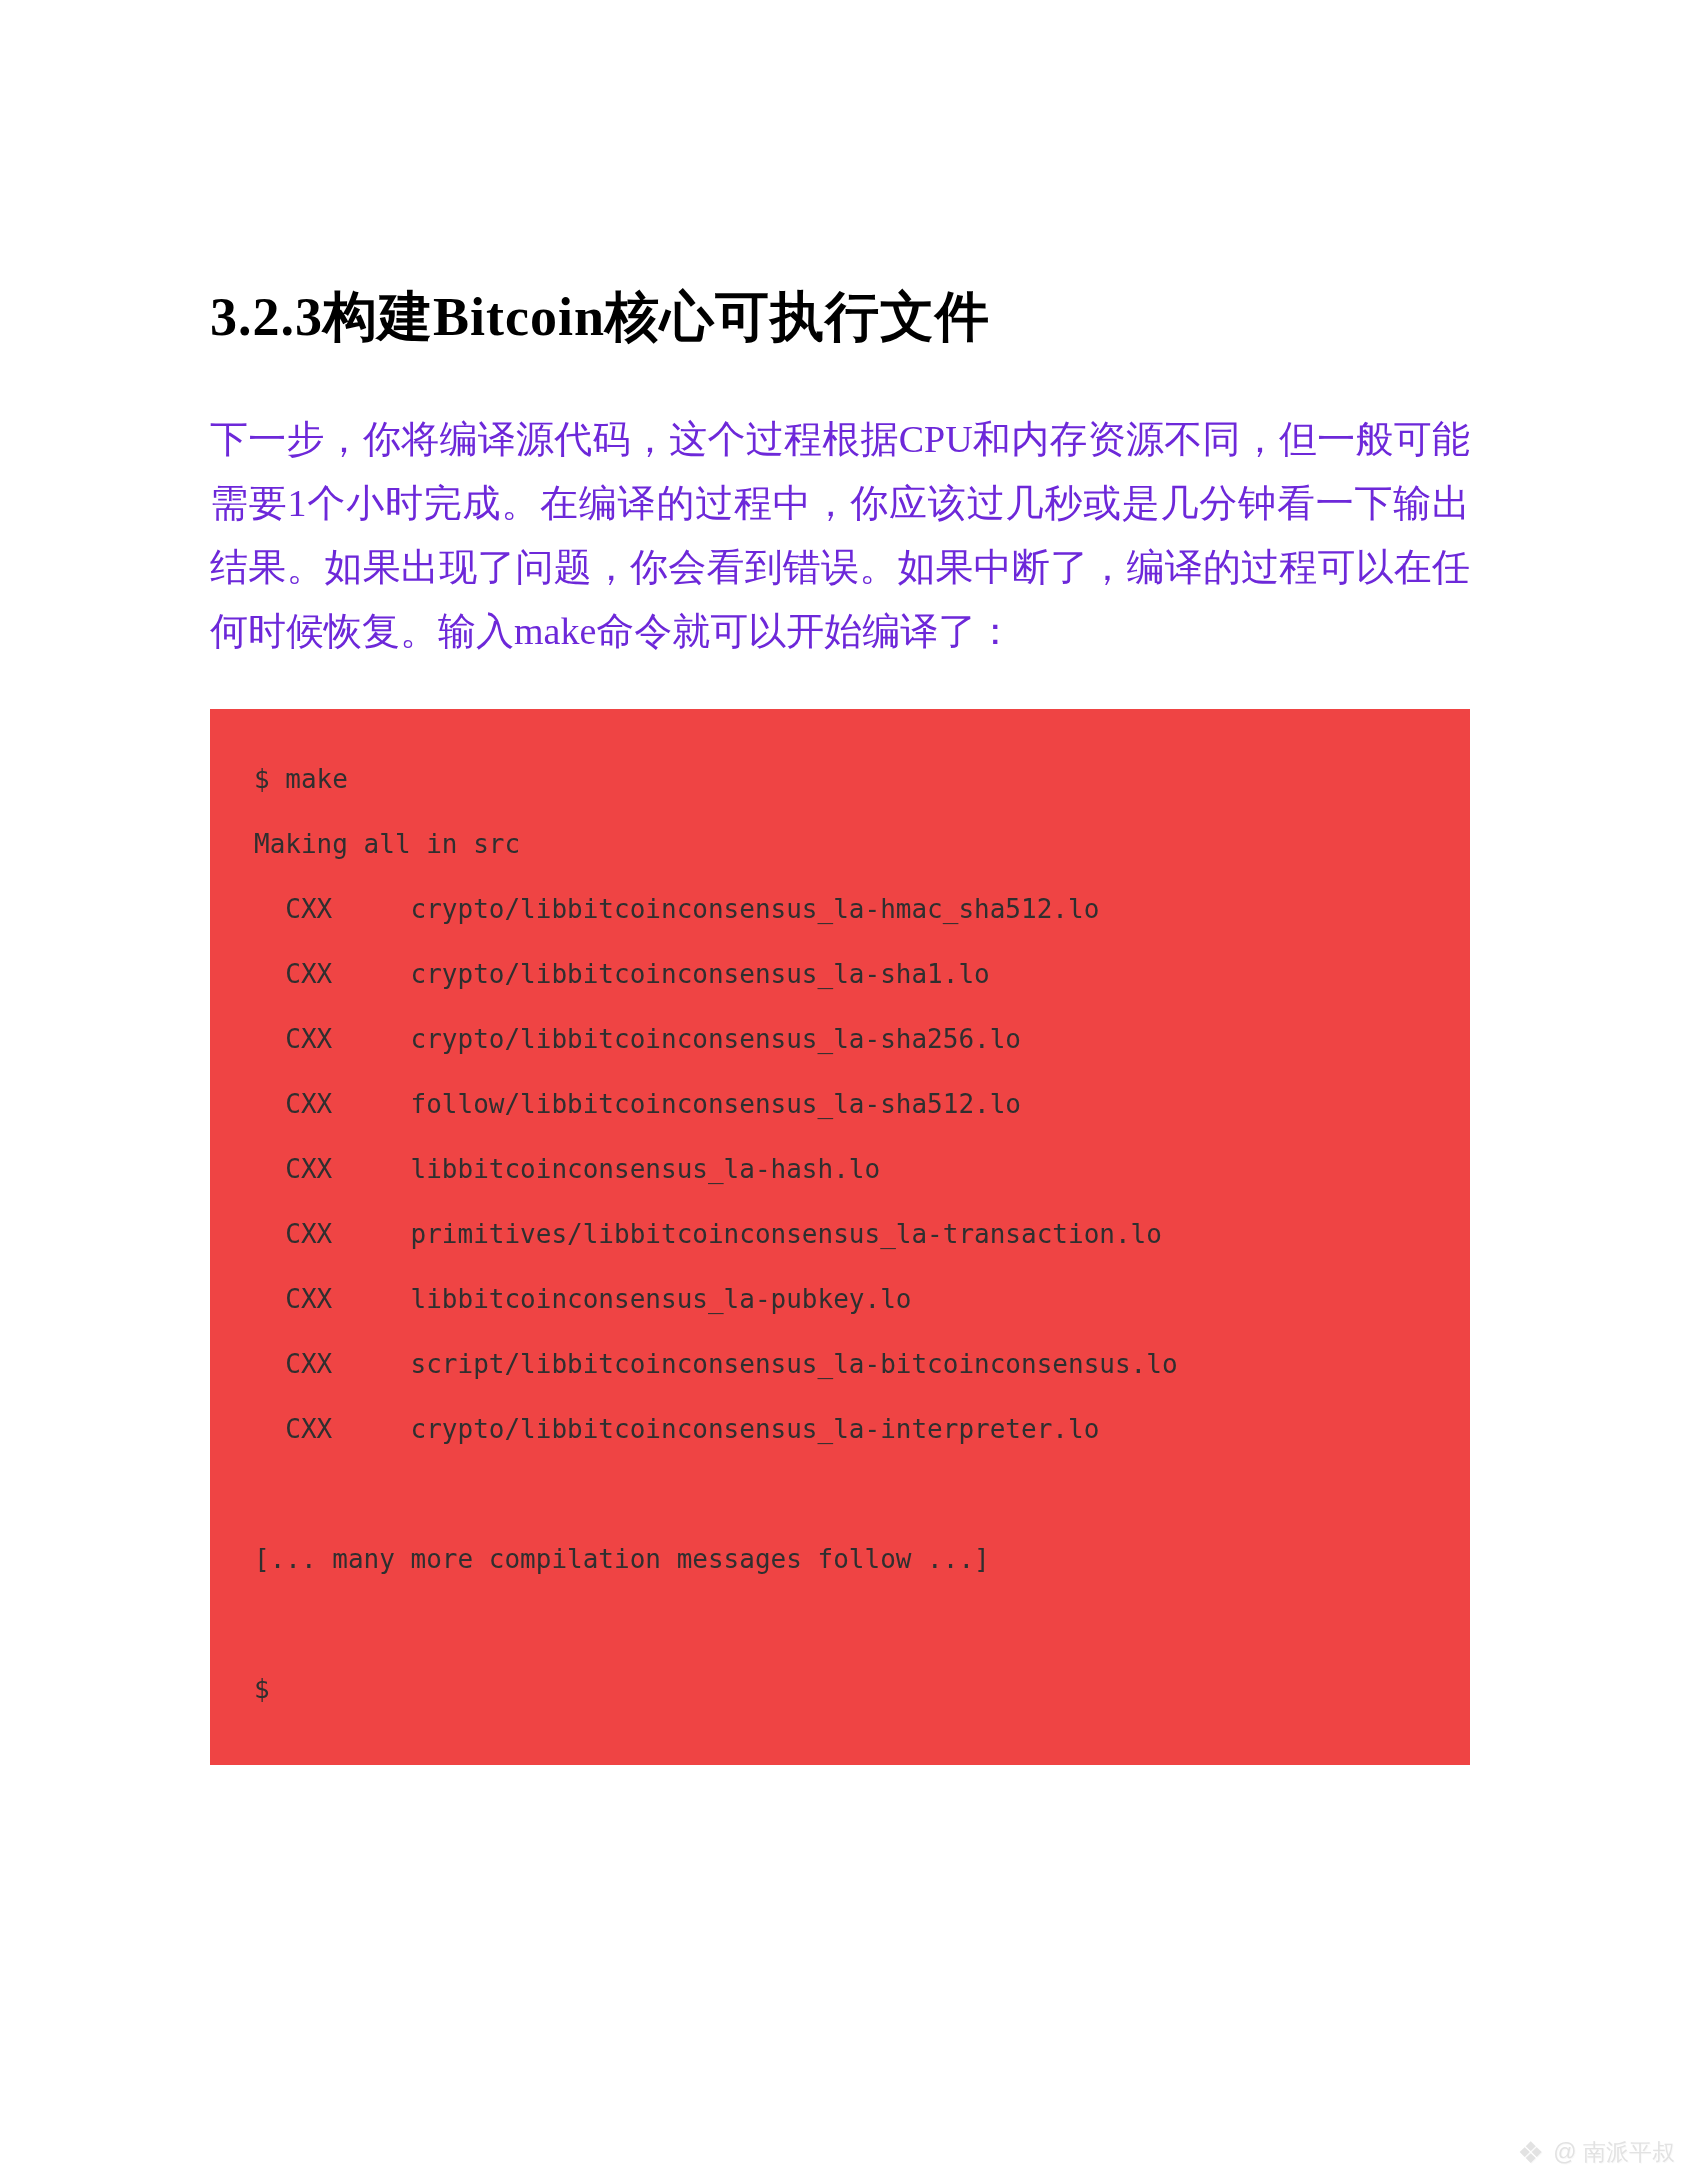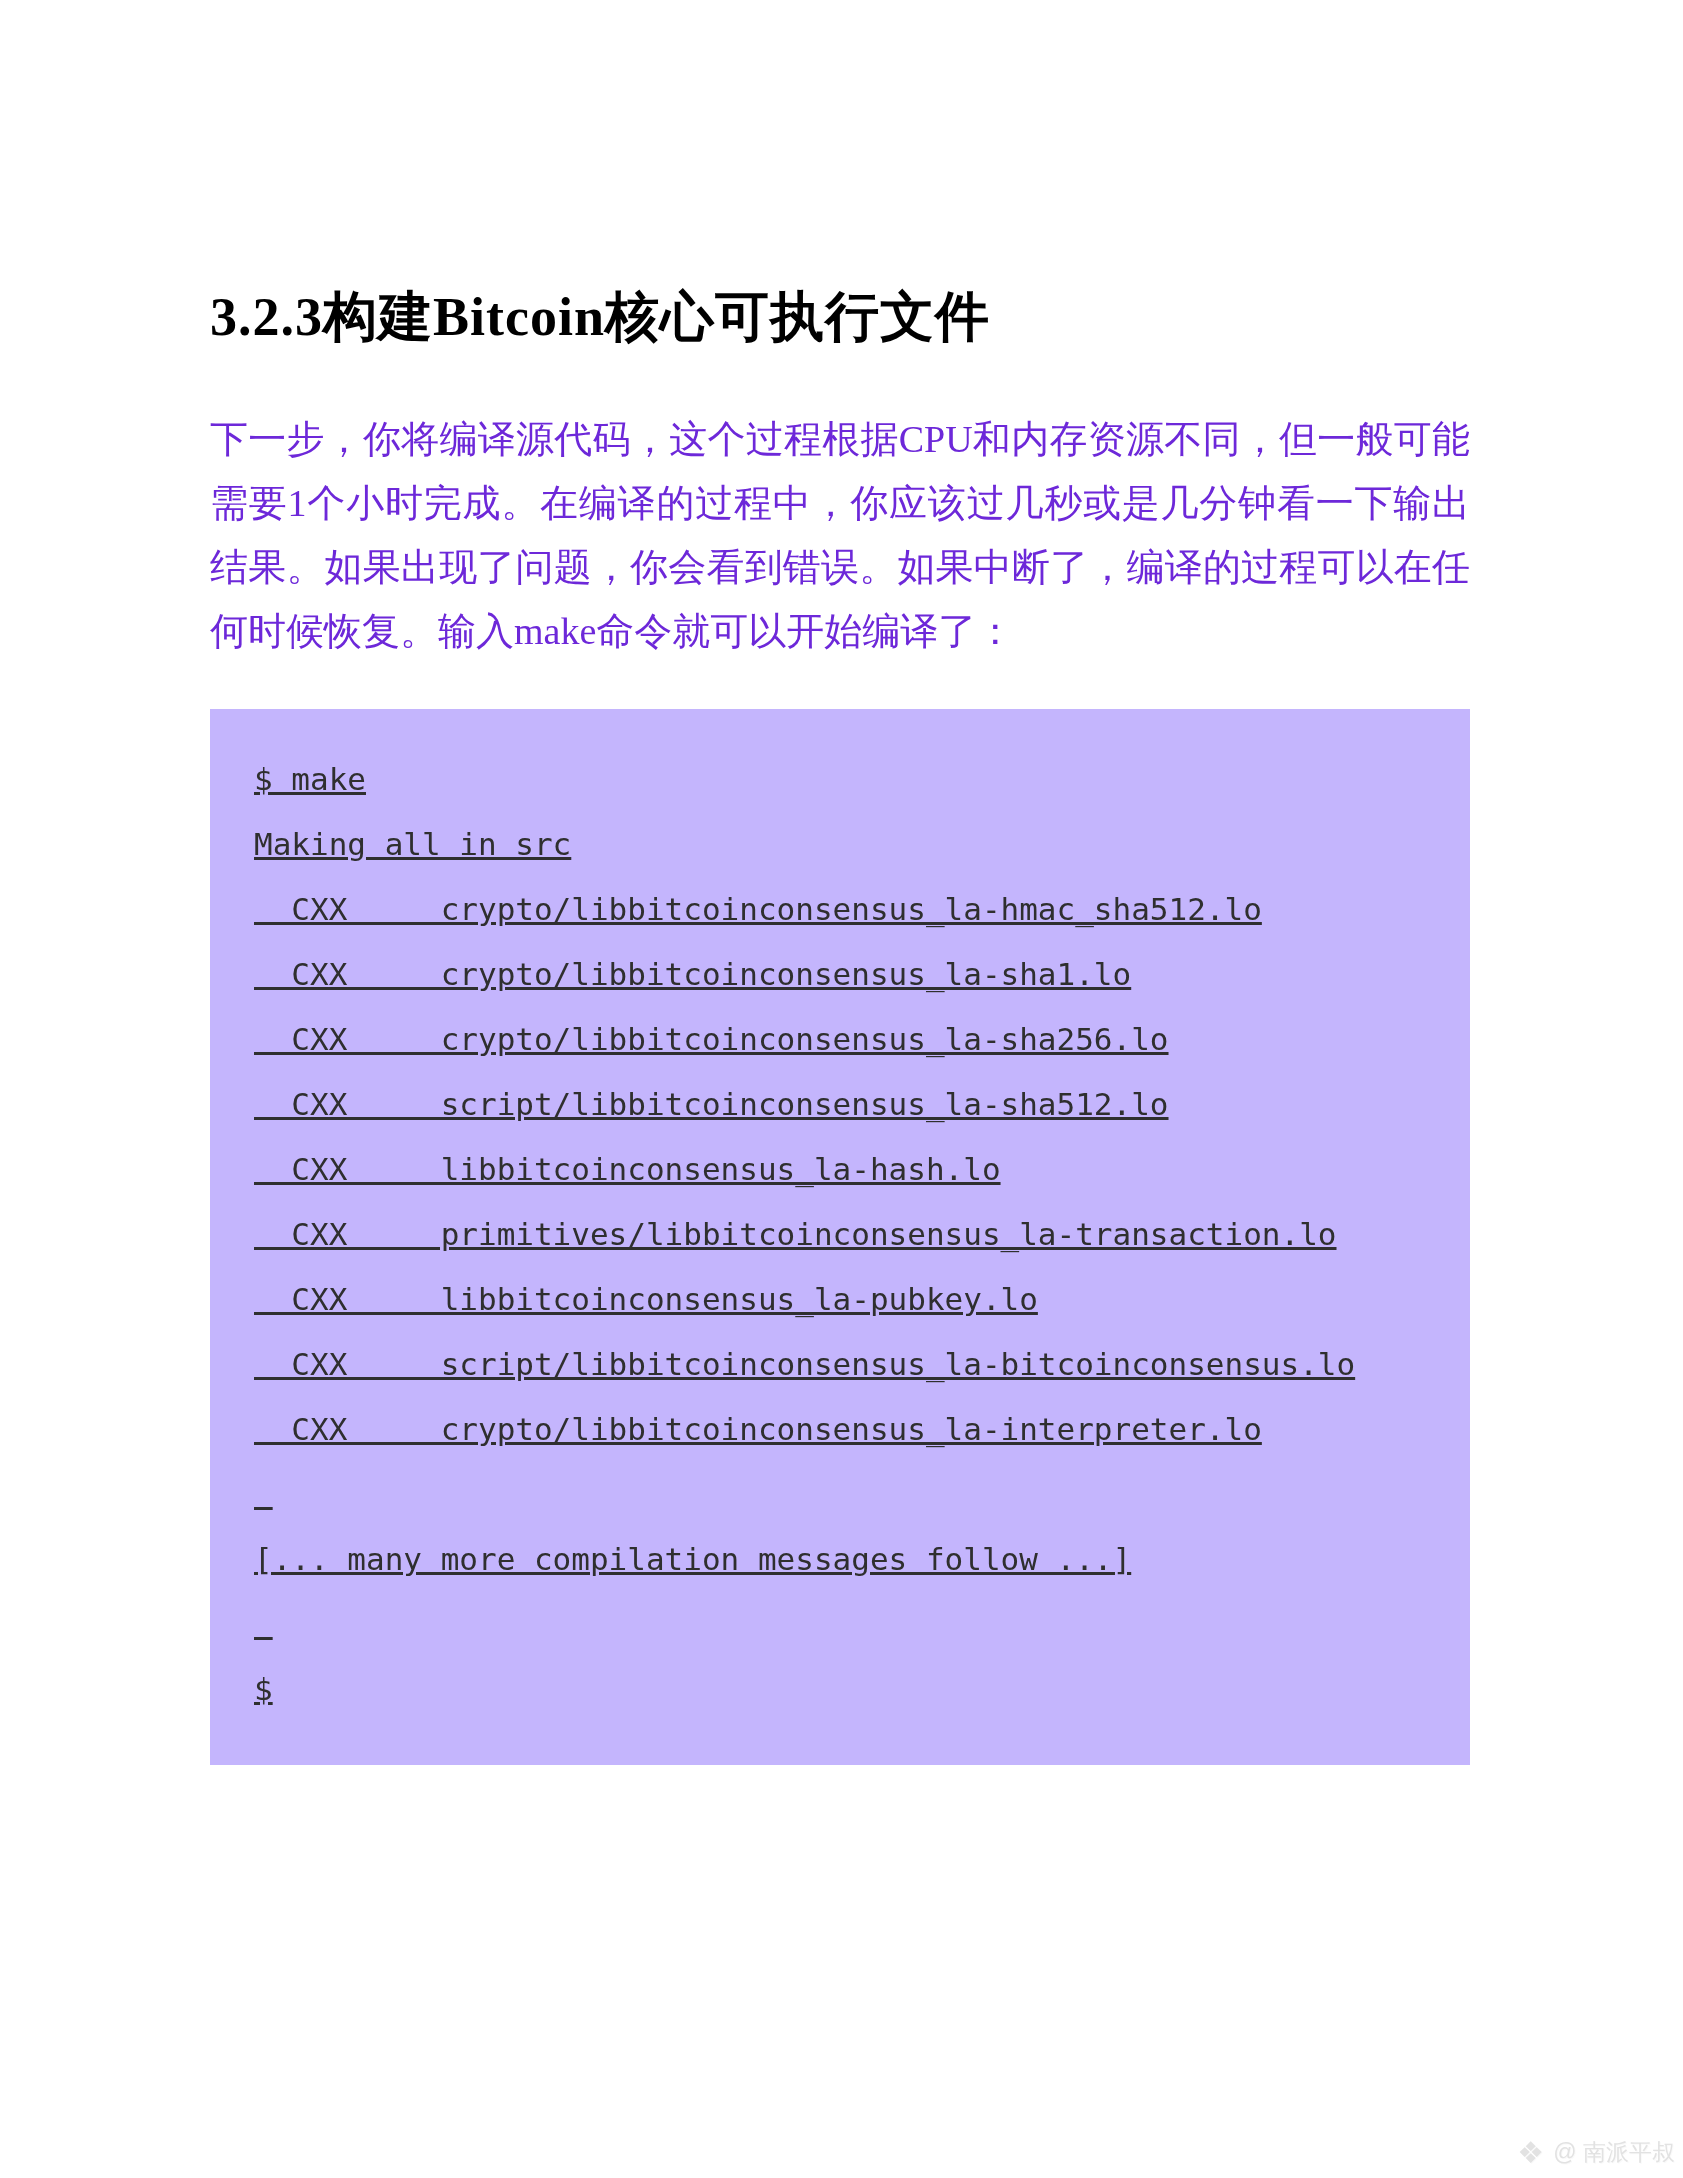--- a/index.html
+++ b/index.html
@@ -27,27 +27,26 @@
   }
   .body-paragraph {
     margin: 55px 0 0 0;
     font-size: 38px;
     line-height: 64px;
     text-align: justify;
     color: #6d28d9;
   }
   .code-block {
     margin-top: 46px;
-    background: #c4b5fd;
+    background: #ef4444;
     padding: 38px 40px 43px 44px;
     font-family: "DejaVu Sans Mono", "Liberation Mono", monospace;
-    font-size: 31px;
+    font-size: 26px;
     line-height: 65px;
     color: #2f2f2f;
-    text-decoration: underline;
   }
   .code-line {
     white-space: pre;
     min-height: 65px;
   }
   .watermark {
     position: absolute;
     right: 8px;
     bottom: 10px;
     display: flex;
@@ -70,21 +69,21 @@
 <div class="page">
   <div class="content">
     <h1 class="section-heading">3.2.3构建Bitcoin核心可执行文件</h1>
     <p class="body-paragraph">下一步，你将编译源代码，这个过程根据CPU和内存资源不同，但一般可能需要1个小时完成。在编译的过程中，你应该过几秒或是几分钟看一下输出结果。如果出现了问题，你会看到错误。如果中断了，编译的过程可以在任何时候恢复。输入make命令就可以开始编译了：</p>
     <div class="code-block">
         <div class="code-line">$ make</div>
         <div class="code-line">Making all in src</div>
         <div class="code-line">  CXX     crypto/libbitcoinconsensus_la-hmac_sha512.lo</div>
         <div class="code-line">  CXX     crypto/libbitcoinconsensus_la-sha1.lo</div>
         <div class="code-line">  CXX     crypto/libbitcoinconsensus_la-sha256.lo</div>
-        <div class="code-line">  CXX     script/libbitcoinconsensus_la-sha512.lo</div>
+        <div class="code-line">  CXX     follow/libbitcoinconsensus_la-sha512.lo</div>
         <div class="code-line">  CXX     libbitcoinconsensus_la-hash.lo</div>
         <div class="code-line">  CXX     primitives/libbitcoinconsensus_la-transaction.lo</div>
         <div class="code-line">  CXX     libbitcoinconsensus_la-pubkey.lo</div>
         <div class="code-line">  CXX     script/libbitcoinconsensus_la-bitcoinconsensus.lo</div>
         <div class="code-line">  CXX     crypto/libbitcoinconsensus_la-interpreter.lo</div>
         <div class="code-line">&nbsp;</div>
         <div class="code-line">[... many more compilation messages follow ...]</div>
         <div class="code-line">&nbsp;</div>
         <div class="code-line">$</div>
       </div>

